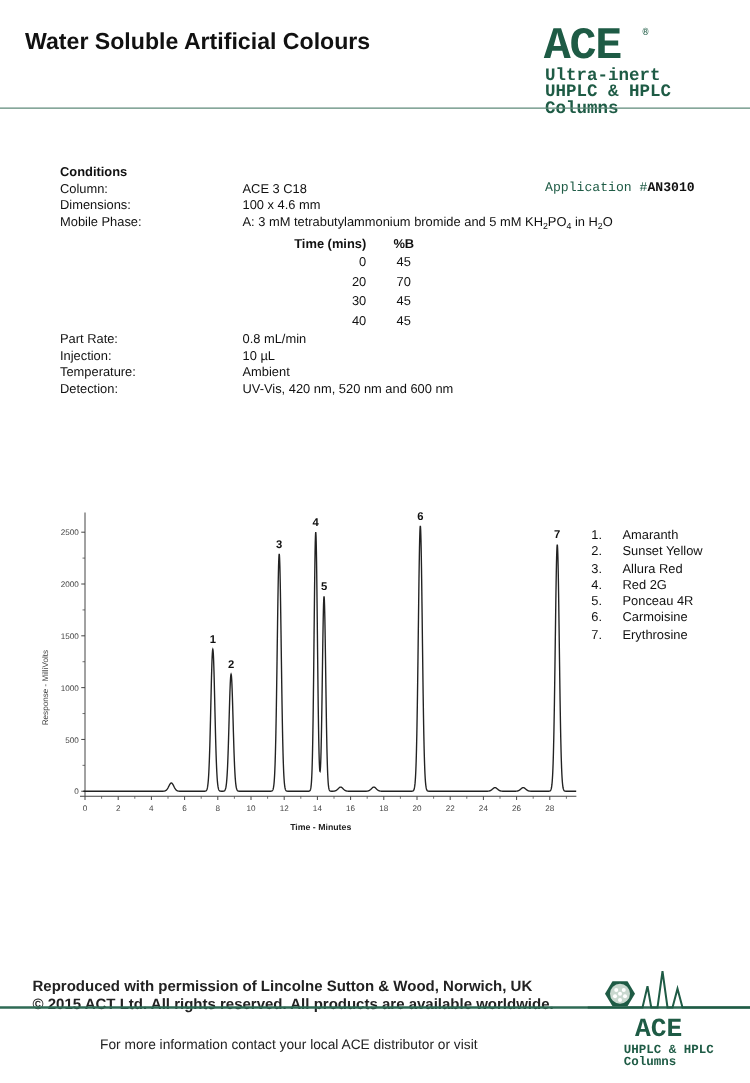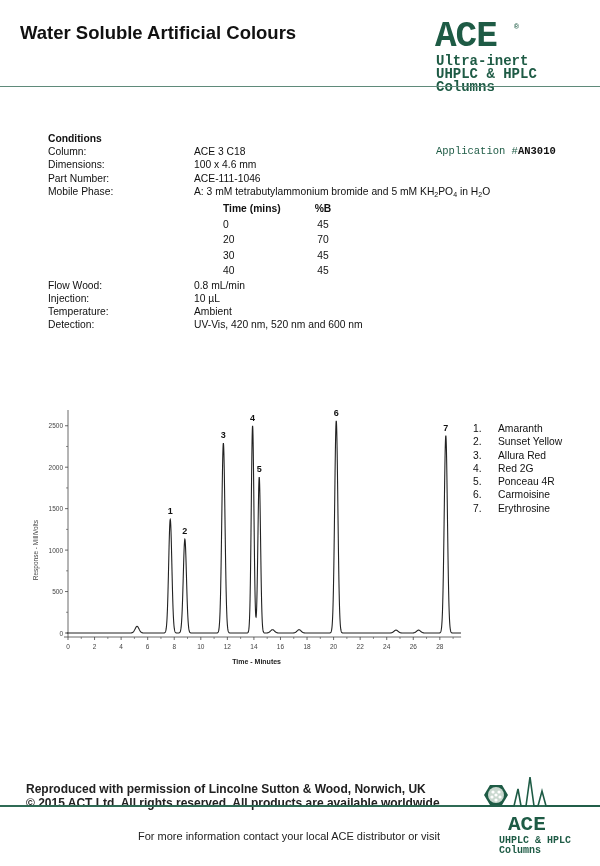--- a/index.html
+++ b/index.html
@@ -14,31 +14,31 @@
   .hr-top { left:0; top:86px; width:600px; height:1px; background:#5f8a7a; }
   .app { left:436px; top:97px; font-size:10.5px;margin-top:48px; }
   .app b { color:#111; }
   .cond { left:48px; top:132px; font-size:10.3px; line-height:13.2px; }
   .cond-h { font-weight:bold; }
   .row { display:flex; }
   .row .k { width:146px; }
   .row .v { }
   .gtable { margin-left:175px; }
   .gtable .gr { display:flex; height:15.5px; align-items:center; }
-  .gtable .c1 { width:70px; text-align:left; }
+  .gtable .c1 { width:70px; text-align:right; }
   .gtable .c2 { width:60px; text-align:center; }
   .gtable .hd { font-weight:bold; }
   sub { font-size:7px; vertical-align:-2px; }
   .chart { left:0; top:395px; width:470px; height:280px; }
   .legend { left:473px; top:422px; font-size:10.3px; line-height:13.3px; }
   .legend .li { display:flex; }
   .legend .n { width:25px; }
   .foot1 { left:26px; top:782px; font-size:12px; line-height:14px; color:#222;font-weight:bold; }
   .hr-bot { left:0; top:805px; width:600px; height:1.5px; background:#2f6b55; }
-  .foot2 { left:80px; top:829px; width:360px; text-align:right; font-size:11px; line-height:15px; color:#222; }
+  .foot2 { left:80px; top:829px; width:360px; text-align:left; font-size:11px; line-height:15px; color:#222; }
   .flogo { left:470px; top:775px; width:130px; height:90px; }
   .flogo-ace { left:508px; top:815px; font-size:21px; font-weight:900; line-height:20px; }
   .flogo-sub { left:499px; top:836px; font-size:10px; font-weight:bold; line-height:10px; }
 </style>
 </head>
 <body>
 
 <div class="abs title">Water Soluble Artificial Colours</div>
 
 <div class="abs logo-ace brand">ACE</div>
@@ -52,24 +52,20 @@
 
 <div class="abs cond">
   <div class="cond-h">Conditions</div>
   <div class="row">
       <span class="k">Column:</span>
       <span class="v">ACE 3 C18</span>
     </div>
   <div class="row">
       <span class="k">Dimensions:</span>
       <span class="v">100 x 4.6 mm</span>
-    </div>
-  <div class="row">
-      <span class="k">Part Number:</span>
-      <span class="v">ACE-111-1046</span>
     </div>
   <div class="row">
     <span class="k">Mobile Phase:</span>
     <span class="v"><span>A: 3 mM tetrabutylammonium bromide and 5 mM KH</span><sub>2</sub><span>PO</span><sub>4</sub><span> in H</span><sub>2</sub><span>O</span></span>
   </div>
   <div class="gtable">
     <div class="gr hd">
         <span class="c1">Time (mins)</span>
         <span class="c2">%B</span>
       </div>
@@ -84,21 +80,21 @@
     <div class="gr">
         <span class="c1">30</span>
         <span class="c2">45</span>
       </div>
     <div class="gr">
         <span class="c1">40</span>
         <span class="c2">45</span>
       </div>
   </div>
   <div class="row">
-      <span class="k">Flow Wood:</span>
+      <span class="k">Part Rate:</span>
       <span class="v">0.8 mL/min</span>
     </div>
   <div class="row">
       <span class="k">Injection:</span>
       <span class="v">10 µL</span>
     </div>
   <div class="row">
       <span class="k">Temperature:</span>
       <span class="v">Ambient</span>
     </div>

